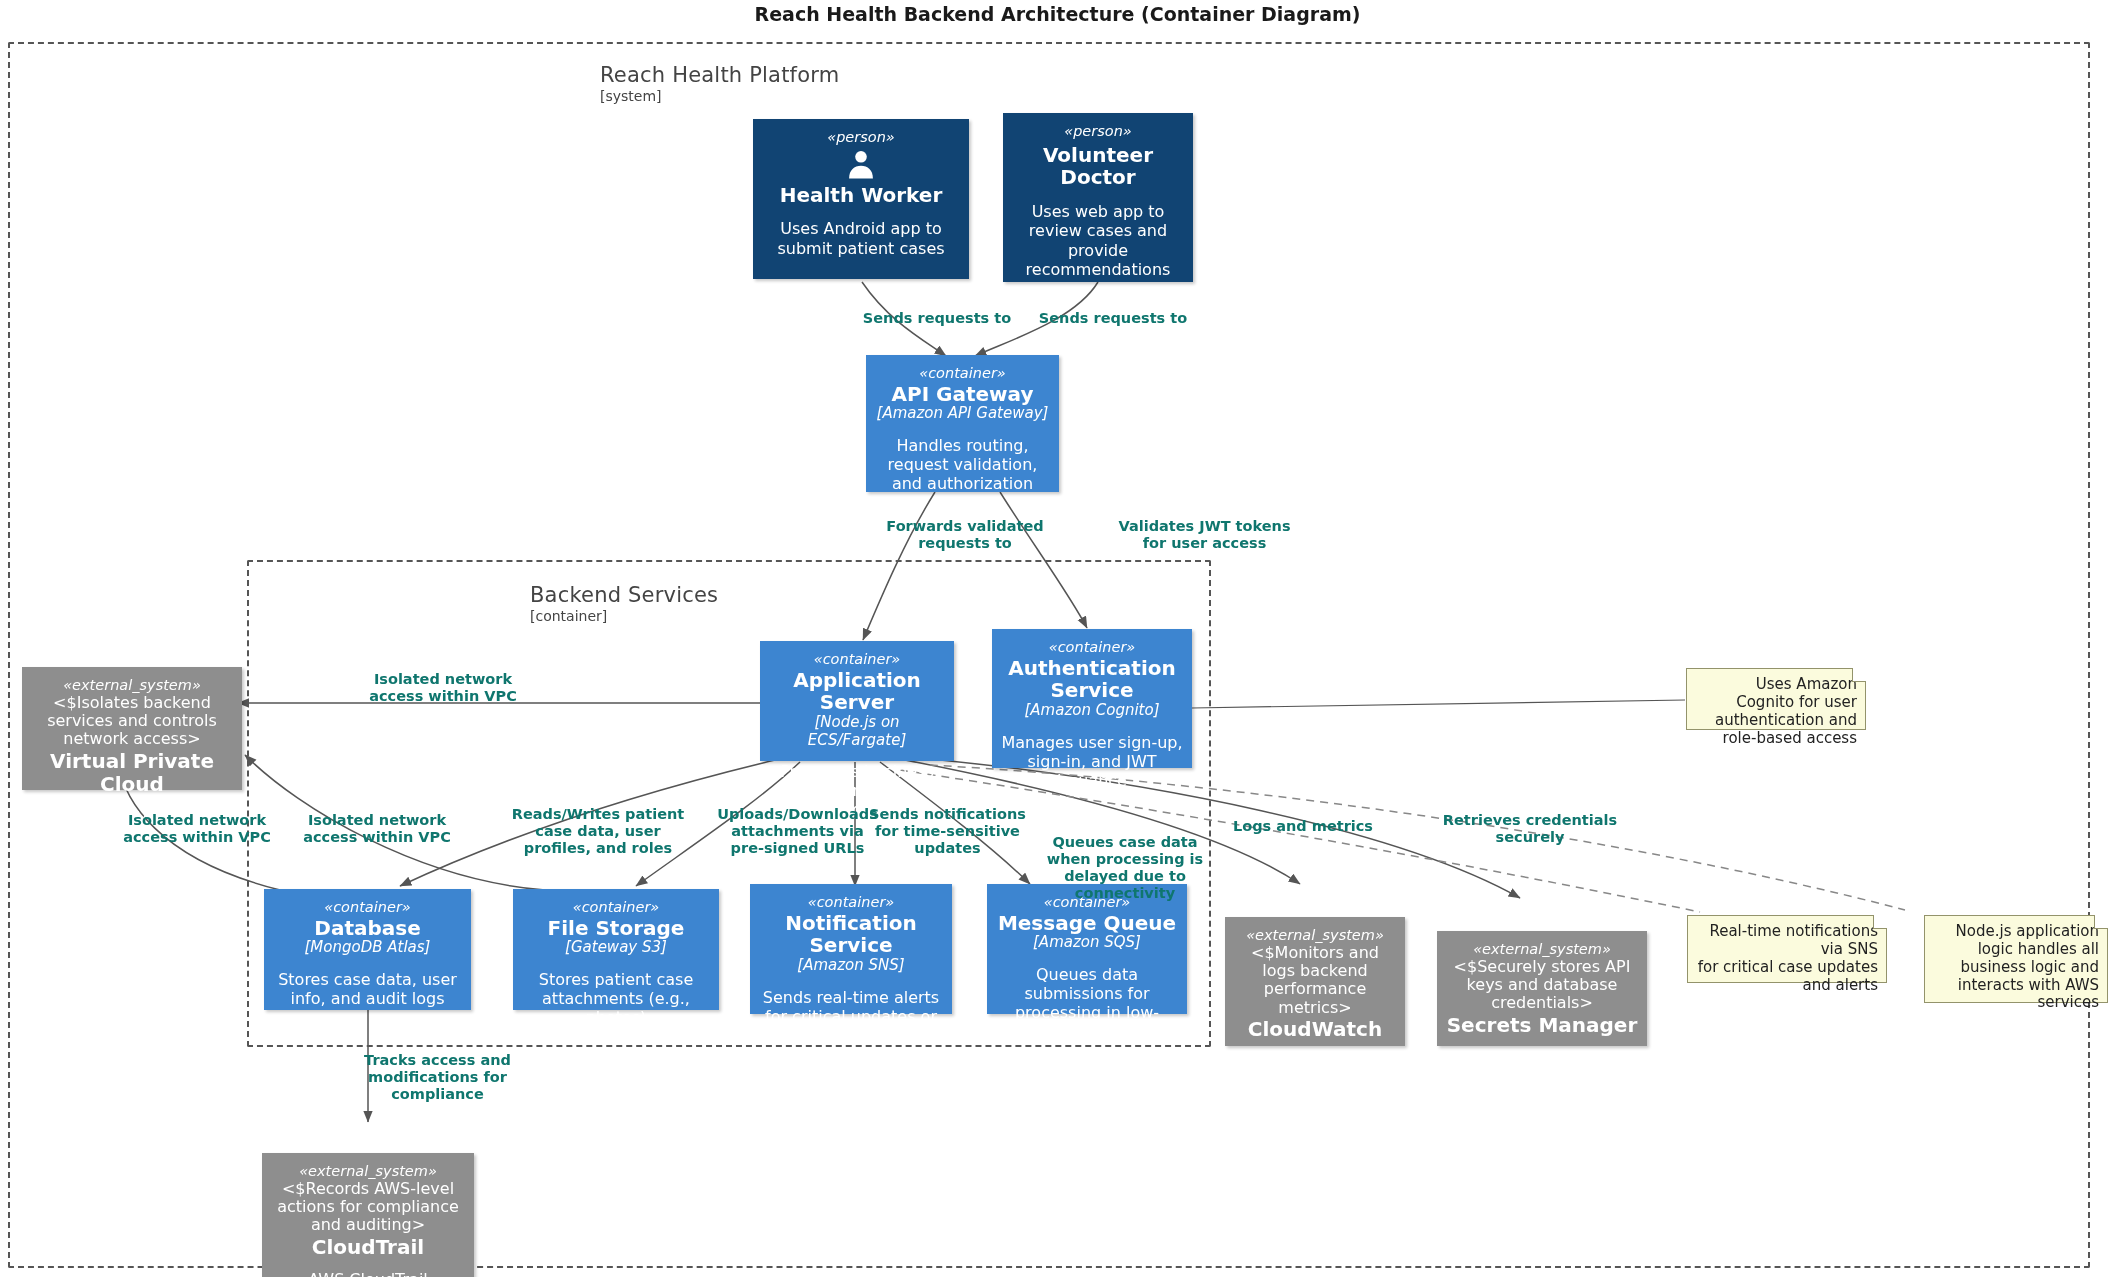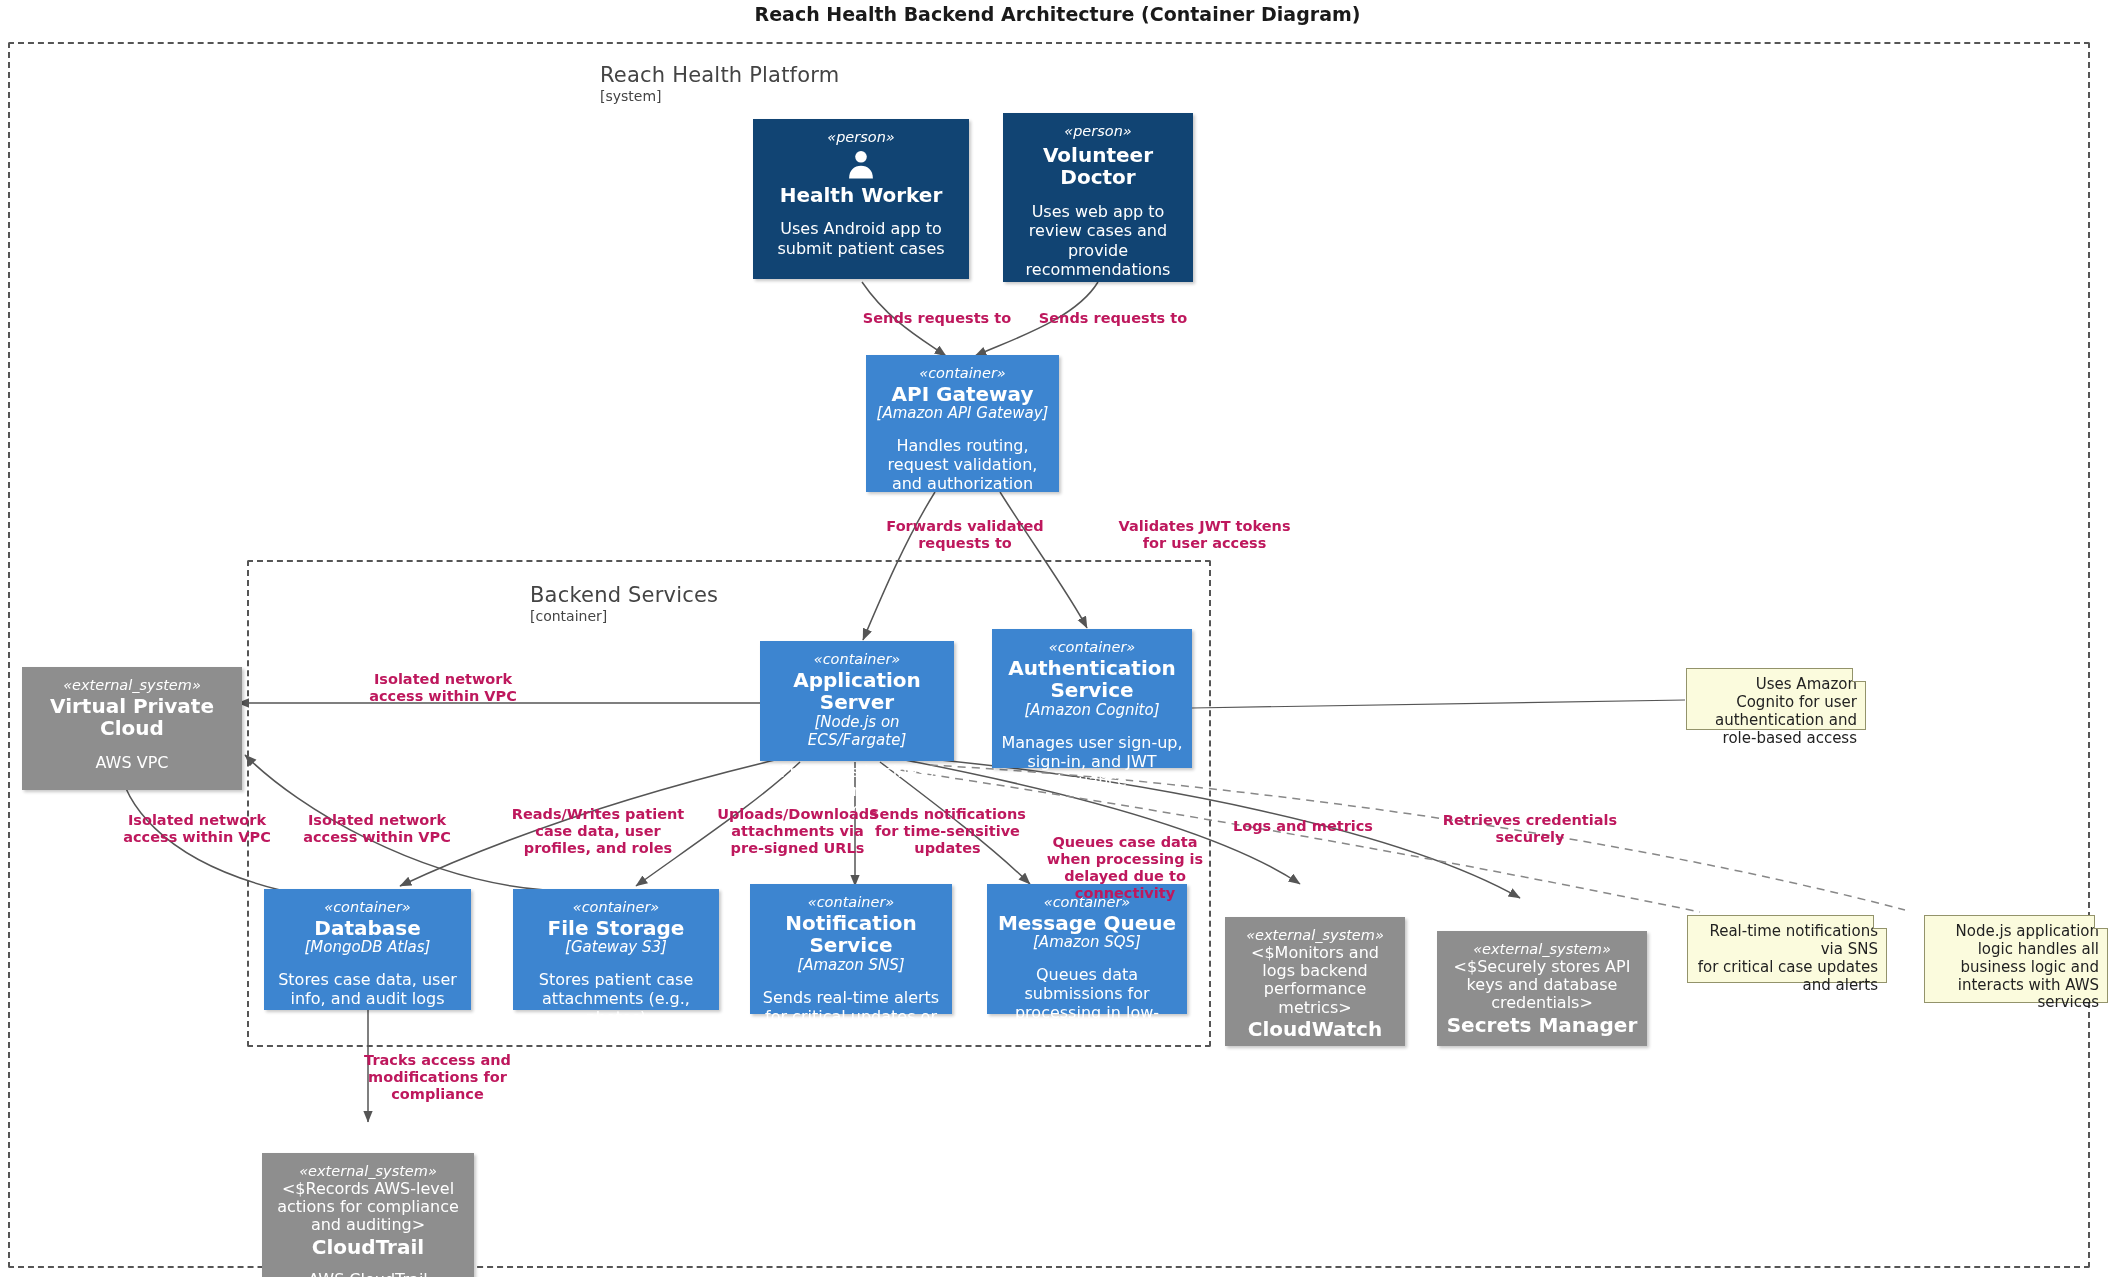--- a/index.html
+++ b/index.html
@@ -53,21 +53,21 @@
     padding:7px 8px 7px 8px;
   }
   .note::after{
     content:"";position:absolute;right:-1px;top:-1px;width:13px;height:13px;
     background:#ffffff;border-left:1px solid #93936b;border-bottom:1px solid #93936b;
     transform:none;
   }
 
   
   .elabel{
-    position:absolute;font-size:14.5px;font-weight:bold;color:#be185d;
+    position:absolute;font-size:14.5px;font-weight:bold;color:#0f766e;
     text-align:center;line-height:1.18;white-space:pre-line;
   }
 </style>
 </head>
 <body>
 
 <div id="stage">
 
   <div class="diagram-title">Reach Health Backend Architecture (Container Diagram)</div>
 
@@ -194,20 +194,21 @@
 
   <div class="node container" style="left:987px;top:884px;width:200px;height:130px;">
     <span class="stereo">«container»</span>
     <span class="nname">Message Queue</span>
     <span class="ntech">[Amazon SQS]</span>
     <span class="ndesc">Queues data submissions for processing in low-connectivity scenarios</span>
   </div>
 
   <div class="node ext" style="left:22px;top:635px;width:220px;height:123px;">
     <span class="stereo">«external_system»</span>
+    <span class="ntech" style="font-style:normal;font-size:16px;">&lt;$Isolates backend services and controls network access&gt;</span>
     <span class="nname">Virtual Private Cloud</span>
     <span class="nfoot">AWS VPC</span>
   </div>
 
   <div class="node ext" style="left:1225px;top:885px;width:180px;height:129px;">
     <span class="stereo">«external_system»</span>
     <span class="ntech" style="font-style:normal;font-size:16px;">&lt;$Monitors and logs backend performance metrics&gt;</span>
     <span class="nname">CloudWatch</span>
     <span class="nfoot" style="margin-top:11px;">AWS CloudWatch</span>
   </div>

